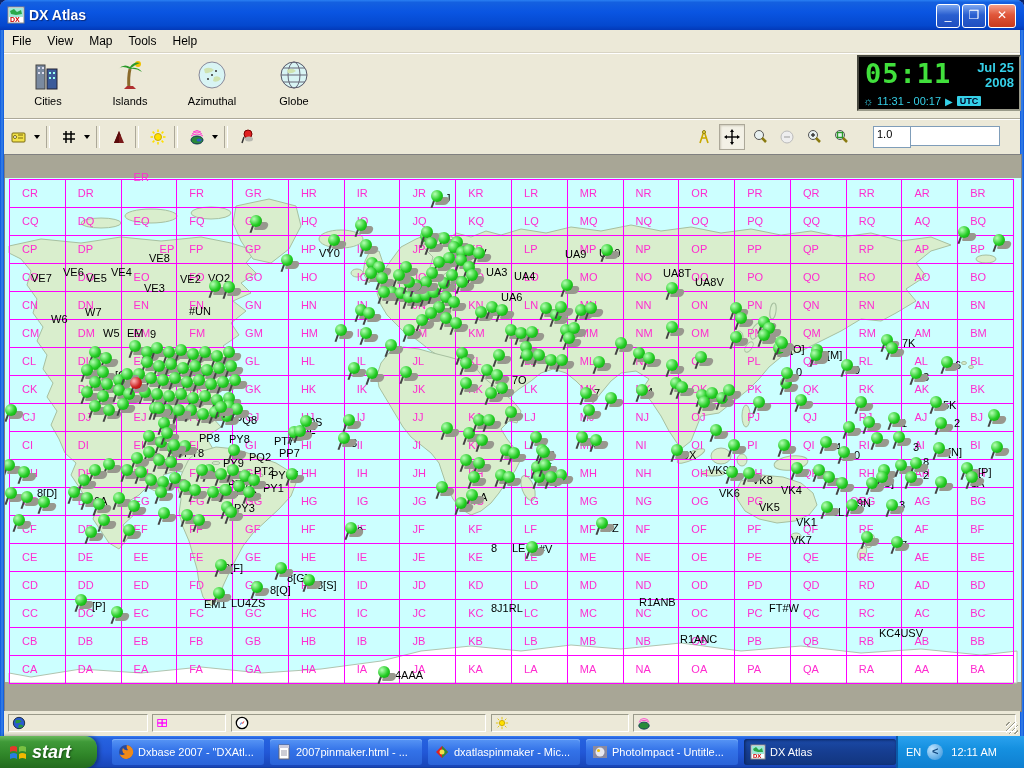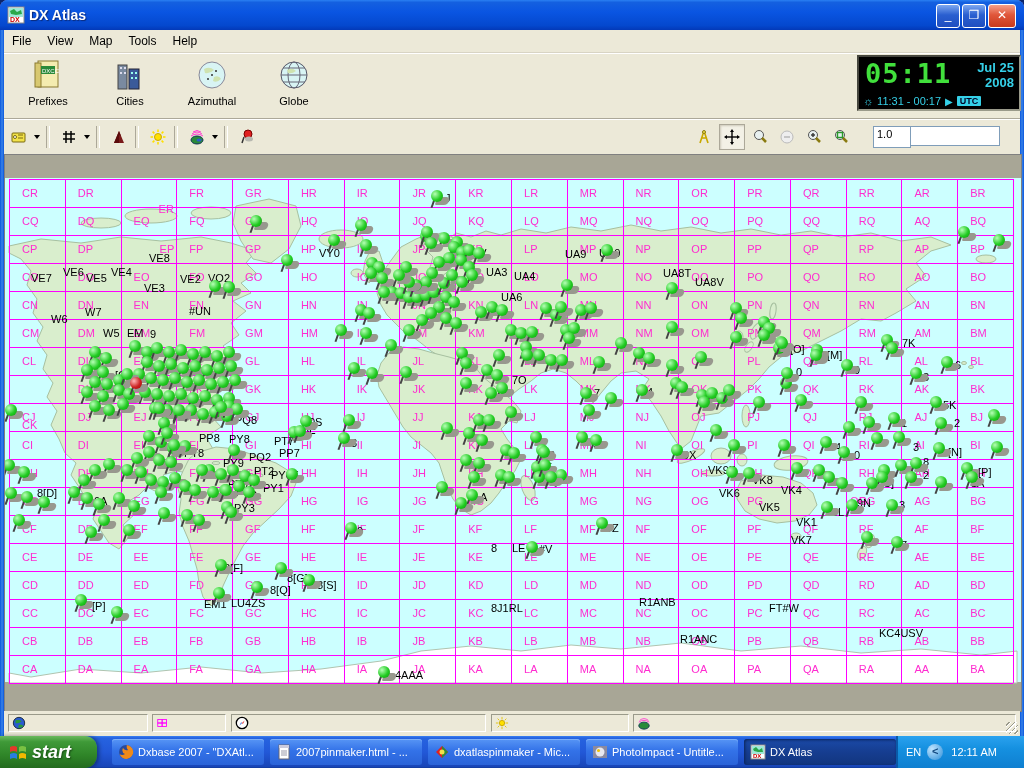--- a/index.html
+++ b/index.html
@@ -125,44 +125,44 @@
         <div class="menu-item">File</div>
         <div class="menu-item">View</div>
         <div class="menu-item">Map</div>
         <div class="menu-item">Tools</div>
         <div class="menu-item">Help</div>
       </div>
     <div id="toolbar1">
         <div class="tb1-btn">
           <span class="ticon">
             <svg width="32" height="32" viewBox="0 0 32 32">
-              <rect x="6" y="2" width="20" height="26" fill="#f4ecb0" stroke="#8a7a30"></rect>
-              <rect x="3" y="4" width="6" height="24" fill="#d8c870" stroke="#8a7a30"></rect>
-              <rect x="9" y="7" width="14" height="8" fill="#2a8a3a"></rect>
-              <text x="10" y="14" font-size="6" fill="#fff" font-family="Liberation Sans,sans-serif">DXCC</text>
-            </svg>
-          </span>
-          <span class="tb1-label">Prefixes</span>
-        </div>
-        <div class="tb1-btn">
-          <span class="ticon">
-            <svg width="32" height="32" viewBox="0 0 32 32">
               <rect x="4" y="6" width="9" height="24" fill="#7a8aa0" stroke="#444"></rect>
               <rect x="15" y="10" width="10" height="20" fill="#3a5a9a" stroke="#223"></rect>
               <rect x="6" y="8" width="2" height="2" fill="#dde"></rect>
               <rect x="10" y="8" width="2" height="2" fill="#dde"></rect>
               <rect x="6" y="13" width="2" height="2" fill="#dde"></rect>
               <rect x="10" y="13" width="2" height="2" fill="#dde"></rect>
               <rect x="17" y="13" width="2" height="2" fill="#9fe"></rect>
               <rect x="21" y="13" width="2" height="2" fill="#9fe"></rect>
               <rect x="17" y="18" width="2" height="2" fill="#9fe"></rect>
               <rect x="21" y="18" width="2" height="2" fill="#9fe"></rect>
             </svg>
           </span>
           <span class="tb1-label">Cities</span>
+        </div>
+        <div class="tb1-btn">
+          <span class="ticon">
+            <svg width="32" height="32" viewBox="0 0 32 32">
+              <circle cx="24" cy="5" r="3" fill="#f2c200"></circle>
+              <path d="M15 30 Q14 18 16 10" stroke="#8a6a2a" stroke-width="3" fill="none"></path>
+              <path d="M16 10 Q8 6 4 10 Q10 4 16 8 Q20 2 26 4 Q20 6 17 9 Q24 8 28 13 Q22 9 16 10" fill="#2a9a2a"></path>
+              <path d="M10 30 L22 30 L19 27 L13 27 Z" fill="#b03030"></path>
+            </svg>
+          </span>
+          <span class="tb1-label">Islands</span>
         </div>
         <div class="tb1-btn">
           <span class="ticon">
             <svg width="32" height="32" viewBox="0 0 32 32">
               <circle cx="16" cy="16" r="13" fill="#d8f4f4" stroke="#889"></circle>
               <path d="M8 10 Q14 7 18 11 Q14 15 9 14 Z" fill="#cfe3b0"></path>
               <path d="M18 18 Q23 16 25 20 Q21 24 17 22 Z" fill="#cfe3b0"></path>
               <circle cx="12" cy="20" r="1" fill="#333"></circle>
               <circle cx="20" cy="12" r="1" fill="#333"></circle>
               <circle cx="16" cy="16" r="1" fill="#333"></circle>
@@ -394,21 +394,21 @@
           <div class="gline-h" style="left: 4px; top: 472px; width: 1004px;"></div>
           <div class="gline-h" style="left: 4px; top: 500px; width: 1004px;"></div>
           <div class="gline-h" style="left: 4px; top: 528px; width: 1004px;"></div>
           <div class="grid-label" style="left: 17px; top: 32px;">CR</div>
           <div class="grid-label" style="left: 17px; top: 60px;">CQ</div>
           <div class="grid-label" style="left: 17px; top: 88px;">CP</div>
           <div class="grid-label" style="left: 17px; top: 116px;">CO</div>
           <div class="grid-label" style="left: 17px; top: 144px;">CN</div>
           <div class="grid-label" style="left: 17px; top: 172px;">CM</div>
           <div class="grid-label" style="left: 17px; top: 200px;">CL</div>
-          <div class="grid-label" style="left: 17px; top: 228px; margin-top: 36px;">CK</div>
+          <div class="grid-label" style="left: 17px; top: 228px;">CK</div>
           <div class="grid-label" style="left: 17px; top: 256px;">CJ</div>
           <div class="grid-label" style="left: 17px; top: 284px;">CI</div>
           <div class="grid-label" style="left: 17px; top: 312px;">CH</div>
           <div class="grid-label" style="left: 17px; top: 340px;">CG</div>
           <div class="grid-label" style="left: 17px; top: 368px;">CF</div>
           <div class="grid-label" style="left: 17px; top: 396px;">CE</div>
           <div class="grid-label" style="left: 17px; top: 424px;">CD</div>
           <div class="grid-label" style="left: 17px; top: 452px;">CC</div>
           <div class="grid-label" style="left: 17px; top: 480px;">CB</div>
           <div class="grid-label" style="left: 17px; top: 508px;">CA</div>
@@ -423,21 +423,21 @@
           <div class="grid-label" style="left: 72.78px; top: 256px;">DJ</div>
           <div class="grid-label" style="left: 72.78px; top: 284px;">DI</div>
           <div class="grid-label" style="left: 72.78px; top: 312px;">DH</div>
           <div class="grid-label" style="left: 72.78px; top: 340px;">DG</div>
           <div class="grid-label" style="left: 72.78px; top: 368px;">DF</div>
           <div class="grid-label" style="left: 72.78px; top: 396px;">DE</div>
           <div class="grid-label" style="left: 72.78px; top: 424px;">DD</div>
           <div class="grid-label" style="left: 72.78px; top: 452px;">DC</div>
           <div class="grid-label" style="left: 72.78px; top: 480px;">DB</div>
           <div class="grid-label" style="left: 72.78px; top: 508px;">DA</div>
-          <div class="grid-label" style="left: 128.56px; top: 48px; margin-left: 25px;">ER</div>
+          <div class="grid-label" style="left: 128.56px; top: 16px;">ER</div>
           <div class="grid-label" style="left: 128.56px; top: 60px;">EQ</div>
           <div class="grid-label" style="left: 128.56px; top: 88px; padding-left: 26px;">EP</div>
           <div class="grid-label" style="left: 128.56px; top: 116px;">EO</div>
           <div class="grid-label" style="left: 128.56px; top: 144px;">EN</div>
           <div class="grid-label" style="left: 128.56px; top: 172px;">EM</div>
           <div class="grid-label" style="left: 128.56px; top: 200px;">EL</div>
           <div class="grid-label" style="left: 128.56px; top: 228px;">EK</div>
           <div class="grid-label" style="left: 128.56px; top: 256px;">EJ</div>
           <div class="grid-label" style="left: 128.56px; top: 284px;">EI</div>
           <div class="grid-label" style="left: 128.56px; top: 312px;">EH</div>

